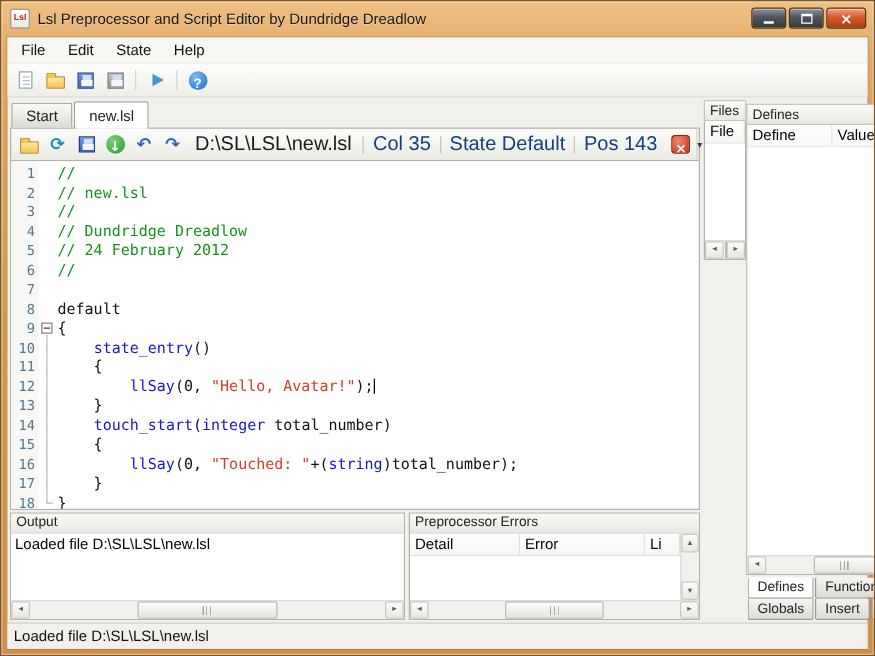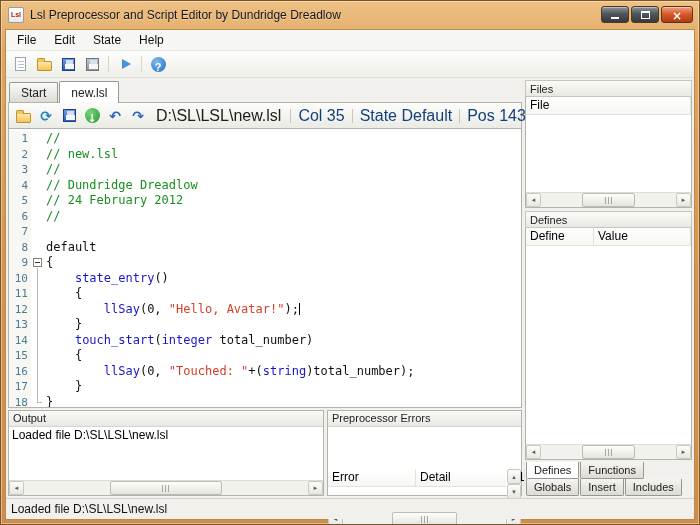--- a/index.html
+++ b/index.html
@@ -35,21 +35,21 @@
     background:#f6f6f3; border-bottom:1px solid #e9e9e4; padding-left:2px; }
   .menu-item { font-size:12px; padding:3px 9px; color:#111; }
 
   .toolbar { height:27px; flex:none; display:flex; align-items:center; gap:2px;
     background:linear-gradient(#fdfdfc,#efefe9); border-bottom:1px solid #dededa; padding-left:3px; }
   .tbtn { width:22px; height:22px; flex:none; display:flex; align-items:center; justify-content:center; }
   .tsep { width:1px; height:16px; background:#d6d6cf; margin:0 3px; flex:none; }
 
   .main { flex:1; min-height:0; display:flex; gap:3px; padding:2px 2px 0 2px; }
   .left { flex:1; min-width:0; display:flex; flex-direction:column; }
-  .right { width:167px; flex:none; display:flex; flex-direction:column; min-height:0; }
+  .right { width:129px; flex:none; display:flex; min-height:0; }
 
   
   .tabbar { height:22px; flex:none; display:flex; align-items:flex-end; padding-left:1px;
     position:relative; z-index:2; }
   .tab { font-size:12px; height:20px; padding:3px 11px 0; margin-right:1px;
     background:linear-gradient(#fafaf8,#dcdbd5); border:1px solid #9a998f; border-bottom:none;
     border-radius:2px 2px 0 0; color:#222; }
   .tab.active { background:#fff; height:22px; padding-top:4px; margin-bottom:-1px; }
 
   
@@ -81,21 +81,21 @@
   .ct { white-space:pre; line-height:15.5px; padding-left:2px; color:#111; }
   .tk-c { color:#18901f; } .tk-k { color:#1717c9; } .tk-s { color:#d2402a; } .tk-p { color:#111; }
   .caret { display:inline-block; width:1px; height:12px; background:#000; vertical-align:-2px; }
 
   
   .bottom { height:86px; flex:none; display:flex; gap:3px; margin-top:2px; }
   .panel { border:1px solid #b3b3ac; background:#fff; display:flex; flex-direction:column; min-width:0; }
   .panel-header { height:16px; flex:none; font-size:11px; padding:1px 4px; color:#222;
     background:linear-gradient(#f9f9f7,#e9e9e3); border-bottom:1px solid #d4d4cd; }
   .output { width:316px; flex:none; }
-  .errors { flex:1;gap:42px; }
+  .errors { flex:1; }
   .obody { flex:1; min-height:0; font-size:12px; padding:1px 3px; background:#fff; }
   .erow { flex:1; min-height:0; display:flex; }
   .emain { flex:1; min-width:0; display:flex; flex-direction:column; }
   .ebody, .lbody { flex:1; min-height:0; background:#fff; }
 
   .cols { display:flex; height:18px; flex:none; font-size:12px;
     background:linear-gradient(#ffffff,#f6f6f3); border-bottom:1px solid #e3e3de; }
   .col { padding:1px 4px; border-right:1px solid #e3e3de; overflow:hidden; white-space:nowrap; }
   .errors .cols > :nth-child(1){ width:88px; flex:none; }
   .errors .cols > :nth-child(2){ width:100px; flex:none; }
@@ -399,22 +399,22 @@
                   </span>
                   <span class="sarr sarr-r"></span>
                 </div>
               </div>
           </div>
           <div class="panel errors">
             <div class="panel-header">Preprocessor Errors</div>
             <div class="erow">
               <div class="emain">
                 <div class="cols">
+                    <div class="col">Detail</div>
                     <div class="col">Error</div>
-                    <div class="col">Detail</div>
                     <div class="col">Li</div>
                   </div>
                 <div class="ebody"></div>
               </div>
               <div class="vscroll-host">
                   <div class="vscroll">
                     <span class="sarr sarr-u"></span>
                     <span class="vtrack"></span>
                     <span class="sarr sarr-d"></span>
                   </div>

